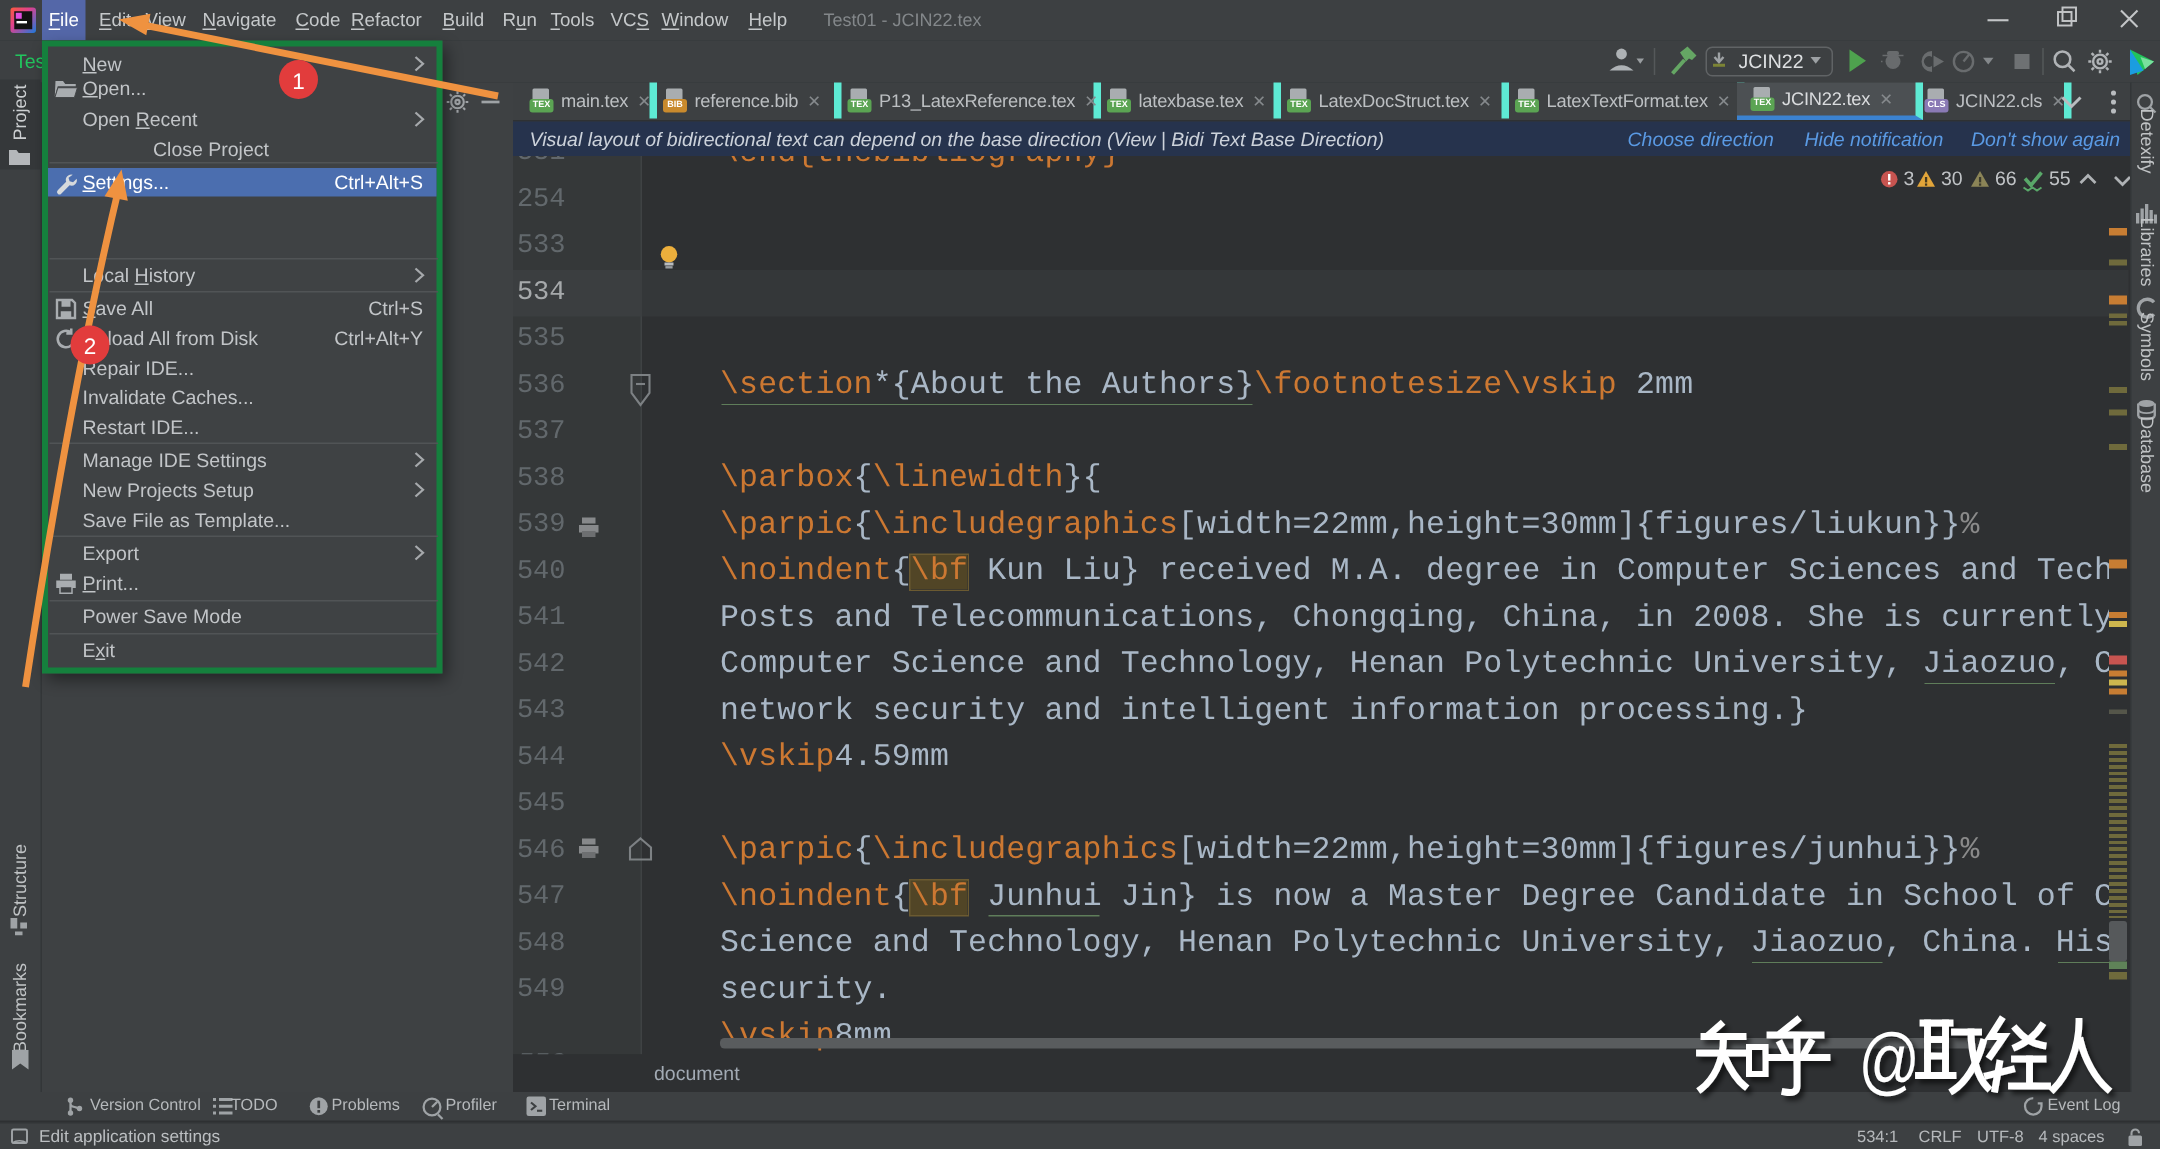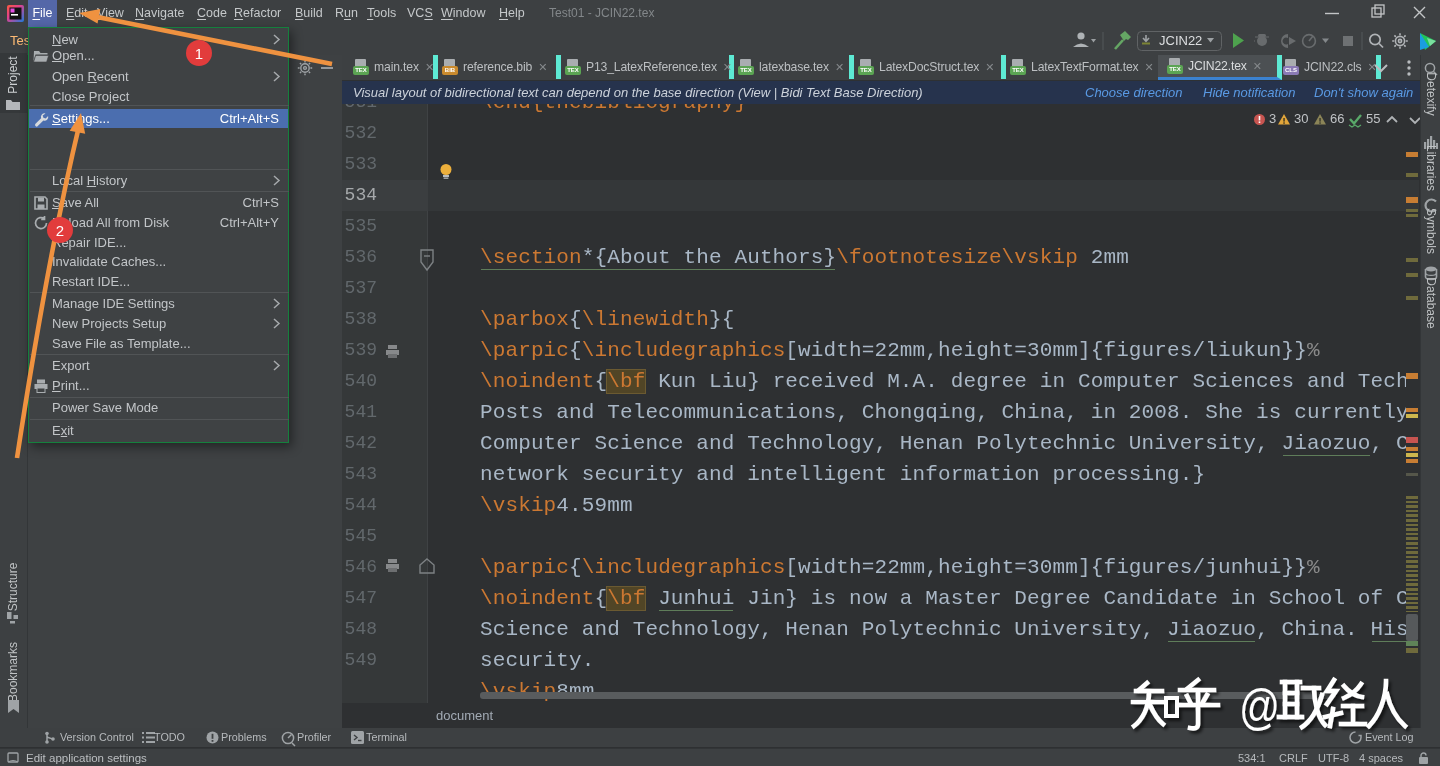--- a/index.html
+++ b/index.html
@@ -20,21 +20,21 @@
 #editor{left:342px;top:81px;width:1078px;height:622px;}
 .lnum{position:absolute;left:0px;width:35px;text-align:right;font-family:"Liberation Mono",monospace;font-size:18px;color:#62686c;}
 .cl{position:absolute;left:138px;white-space:pre;font-family:"Liberation Mono",monospace;font-size:21px;letter-spacing:0.12px;color:#a9b7c6;}
 .o{color:#cc7832;}
 .cm{color:#8a8a8a;}
 .wv{box-shadow:0 2px 0 -1px #5f7d5a;}
 #breadcrumb{left:342px;top:703px;width:1078px;height:25px;background:#2e3032;font-size:13px;color:#a2aab4;}
 #dock{left:0;top:728px;width:1440px;height:19px;background:#3d4042;font-size:10.8px;color:#b6b9bc;}
 #status{left:0;top:748px;width:1440px;height:18px;background:#3d4042;border-top:1px solid #323537;font-size:11px;color:#b6b9bc;}
 .dockitem{position:absolute;top:0;height:19px;line-height:19px;}
-#menupopup{left:28px;top:27px;width:259px;height:414px;background:#3f4244;border:1px solid #15803d;box-shadow:3px 4px 10px rgba(0,0,0,.45);}
+#menupopup{left:28px;top:27px;width:259px;height:414px;background:#3f4244;border:4px solid #15803d;box-shadow:3px 4px 10px rgba(0,0,0,.45);}
 .mrow{position:absolute;left:0px;width:259px;height:19px;font-size:13px;color:#c2c5c8;line-height:19px;}
 .mrow .lbl{position:absolute;left:23px;top:0;}
 .mrow .sc{position:absolute;right:9px;top:0;color:#c2c5c8;}
 .mrow .ar{position:absolute;right:8px;top:3px;width:8px;height:13px;}
 .mrow .ic{position:absolute;left:4px;top:2px;width:16px;height:16px;}
 .msep{position:absolute;left:1px;width:259px;height:1px;background:#515456;}
 .vlabel{position:absolute;font-size:12px;color:#c0c3c5;white-space:nowrap;}
 svg{position:absolute;overflow:visible;}
 .tick{position:absolute;left:1064px;width:12px;}
 </style></head><body>
@@ -67,21 +67,21 @@
   <div class="mi" style="left:499px;"><u>H</u>elp</div>
   <div class="mi" style="left:549px;color:#83878a;font-size:12px;">Test01 - JCIN22.tex</div>
   <svg width="130" height="27" style="left:1310px;top:0;">
     <line x1="15" y1="13.5" x2="29" y2="13.5" stroke="#c3c5c7" stroke-width="1.4"></line>
     <rect x="62" y="8" width="9" height="9" fill="none" stroke="#c3c5c7" stroke-width="1.3"></rect>
     <rect x="65" y="5" width="9" height="9" fill="none" stroke="#c3c5c7" stroke-width="1.3"></rect>
     <path d="M104 7 L115 18 M115 7 L104 18" stroke="#c3c5c7" stroke-width="1.4"></path>
   </svg>
 </div>
 <div class="abs" id="navbar">
-  <div style="position:absolute;left:10px;top:6px;font-size:13px;color:#fdba74;">Tes</div>
+  <div style="position:absolute;left:10px;top:6px;font-size:13px;color:#22c55e;">Tes</div>
   <svg width="380" height="28" style="left:1060px;top:0;">
 
     <circle cx="21" cy="9" r="3.6" fill="#aeb2b5"></circle>
     <path d="M13 20 q8 -7 16 0 z" fill="#aeb2b5"></path>
     <path d="M31 12 l5 0 l-2.5 3.5 z" fill="#9a9ea1"></path>
     <line x1="43" y1="5" x2="43" y2="23" stroke="#55585a" stroke-width="1"></line>
 
     <path d="M55 22 L63 13" stroke="#65a664" stroke-width="2.6"></path>
     <path d="M60 8 l5 -4 l6 6 -3 3 -2 -1 -2 2 z" fill="#65a664"></path>
 
@@ -180,21 +180,21 @@
     <path d="M1.5 3 v8 a5.5 2.4 0 0 0 11 0 v-8" fill="none" stroke="#9fa3a6" stroke-width="1.6"></path>
     <path d="M1.5 7 a5.5 2.4 0 0 0 11 0" fill="none" stroke="#9fa3a6" stroke-width="1.3"></path>
   </svg>
   <div class="vlabel" style="left:-17px;top:241px;width:54px;text-align:center;transform:rotate(90deg);">Database</div>
 </div>
 <div class="abs" id="editor" style="overflow:hidden;">
   <div class="abs" style="left:0;top:0;width:85px;height:622px;background:#353839;border-right:1px solid #3f4244;"></div>
   <div class="abs" style="left:0;top:98.5px;width:86px;height:31px;background:#3b3e40;"></div>
   <div class="abs" style="left:86px;top:98.5px;width:991px;height:31px;background:#343739;"></div>
   <div class="lnum" style="top:5.5px;line-height:31px;">531</div>
-  <div class="lnum" style="top:36.5px;line-height:31px;">532</div>
+  <div class="lnum" style="top:36.5px;line-height:31px;">254</div>
   <div class="lnum" style="top:67.5px;line-height:31px;">533</div>
   <div class="lnum" style="top:98.5px;line-height:31px;color:#a6a9ab;">534</div>
   <div class="lnum" style="top:129.5px;line-height:31px;">535</div>
   <div class="lnum" style="top:160.5px;line-height:31px;">536</div>
   <div class="lnum" style="top:191.5px;line-height:31px;">537</div>
   <div class="lnum" style="top:222.5px;line-height:31px;">538</div>
   <div class="lnum" style="top:253.5px;line-height:31px;">539</div>
   <div class="lnum" style="top:284.5px;line-height:31px;">540</div>
   <div class="lnum" style="top:315.5px;line-height:31px;">541</div>
   <div class="lnum" style="top:346.5px;line-height:31px;">542</div>
@@ -416,21 +416,21 @@
         <path d="M2.6 7.5 h13 l-2 6.5 h-13 z" fill="#a9adb0" stroke="#3f4244" stroke-width="0.6"></path>
       </svg>
       <span class="lbl"><u>O</u>pen...</span>
     </div>
   <div class="mrow" style="top:38.5px;">
       <span class="lbl">Open <u>R</u>ecent</span>
       <svg class="ar" viewBox="0 0 8 13">
         <path d="M2 2 l5 4.5 l-5 4.5" stroke="#a6a9ac" stroke-width="1.5" fill="none"></path>
       </svg>
     </div>
-  <div class="mrow" style="top:58.5px;">
+  <div class="mrow" style="top:58.5px;margin-left:47px;">
       <span class="lbl">Close Project</span>
     </div>
   <div class="msep" style="top:76.5px;"></div>
   <div class="mrow" style="top:80.5px;background:#4b6eaf;color:#fff;">
       <svg class="ic" viewBox="0 0 16 16">
         <path d="M12.5 2.5 a3.6 3.6 0 0 0 -4.4 4.7 L2.5 12.8 a1.6 1.6 0 0 0 2.3 2.3 L10.4 9.5 a3.6 3.6 0 0 0 4.7 -4.4 l-2.4 2.4 -2.3 -0.7 -0.7 -2.3 z" fill="#d6d9dc"></path>
       </svg>
       <span class="lbl"><u>S</u>ettings...</span>
       <span class="sc" style="color:#fff;">Ctrl+Alt+S</span>
     </div>

